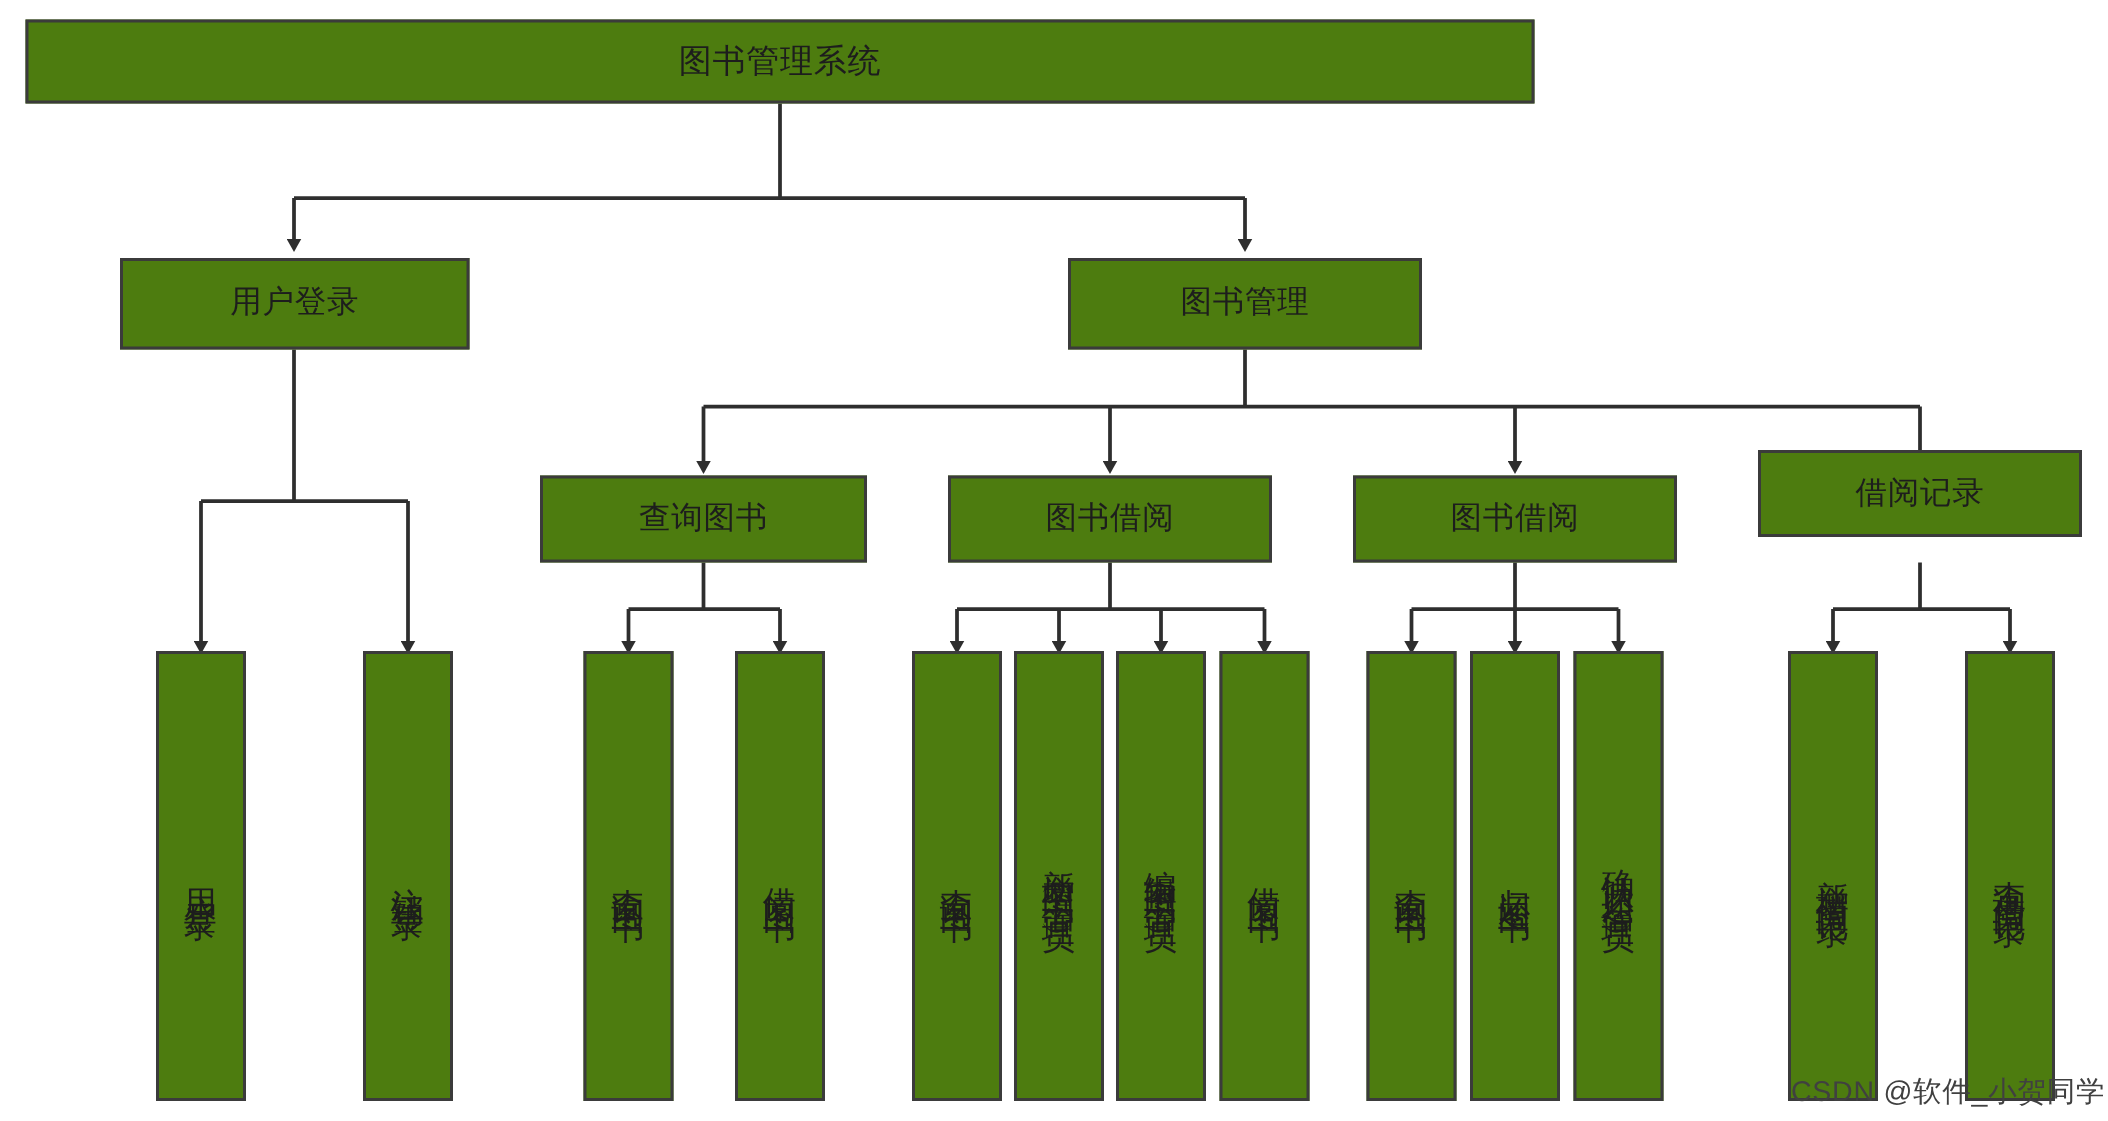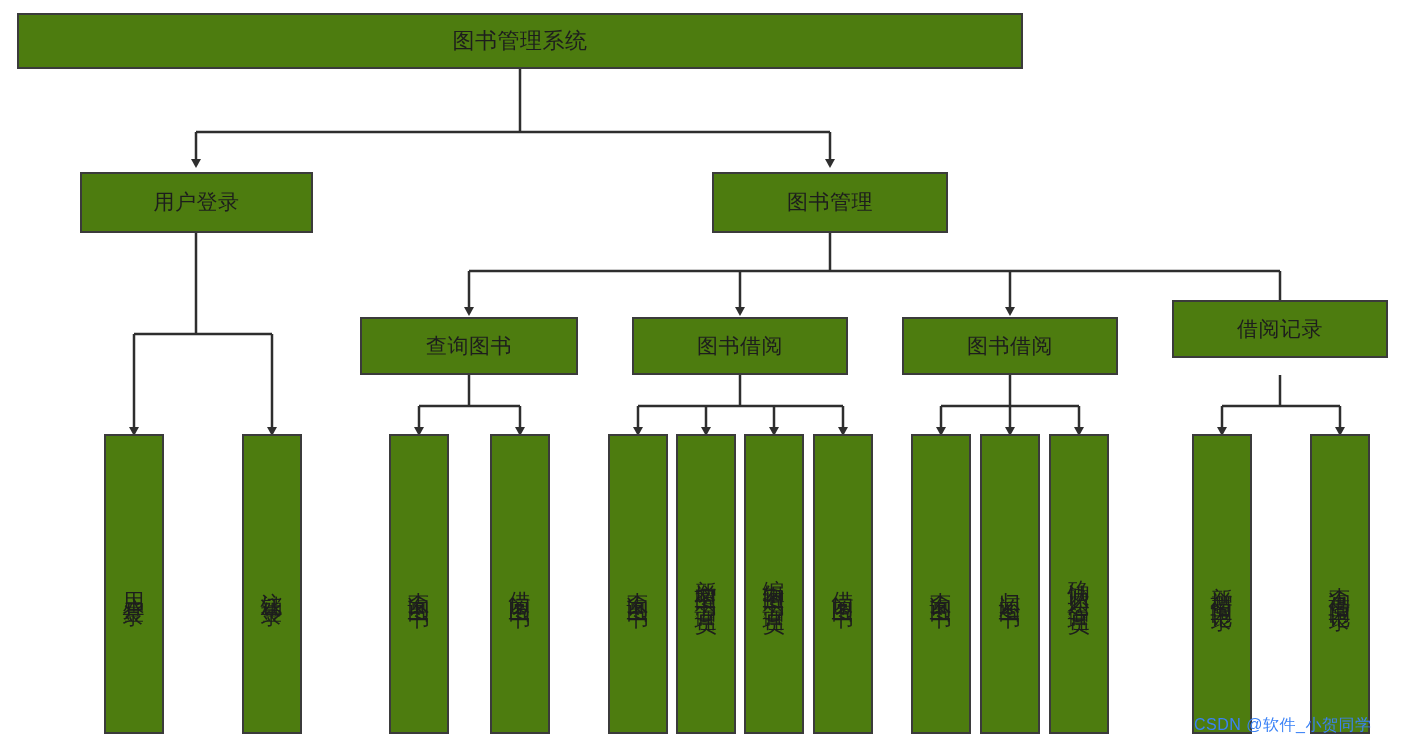--- a/index.html
+++ b/index.html
@@ -60,22 +60,22 @@
     writing-mode: vertical-rl;
     text-orientation: upright;
     font-size: 22px;
     line-height: 1.05;
     letter-spacing: 5px;
     white-space: normal;
     max-height: 100%;
   }
   .watermark {
     position: absolute;
-    color: #3b82f6;
-    font-size: 16px;
+    color: #404040;
+    font-size: 19px;
     letter-spacing: 0.5px;
     white-space: nowrap;
     user-select: none;
   }
 </style>
 </head>
 <body>
 
 <div id="diagram-canvas">
 

